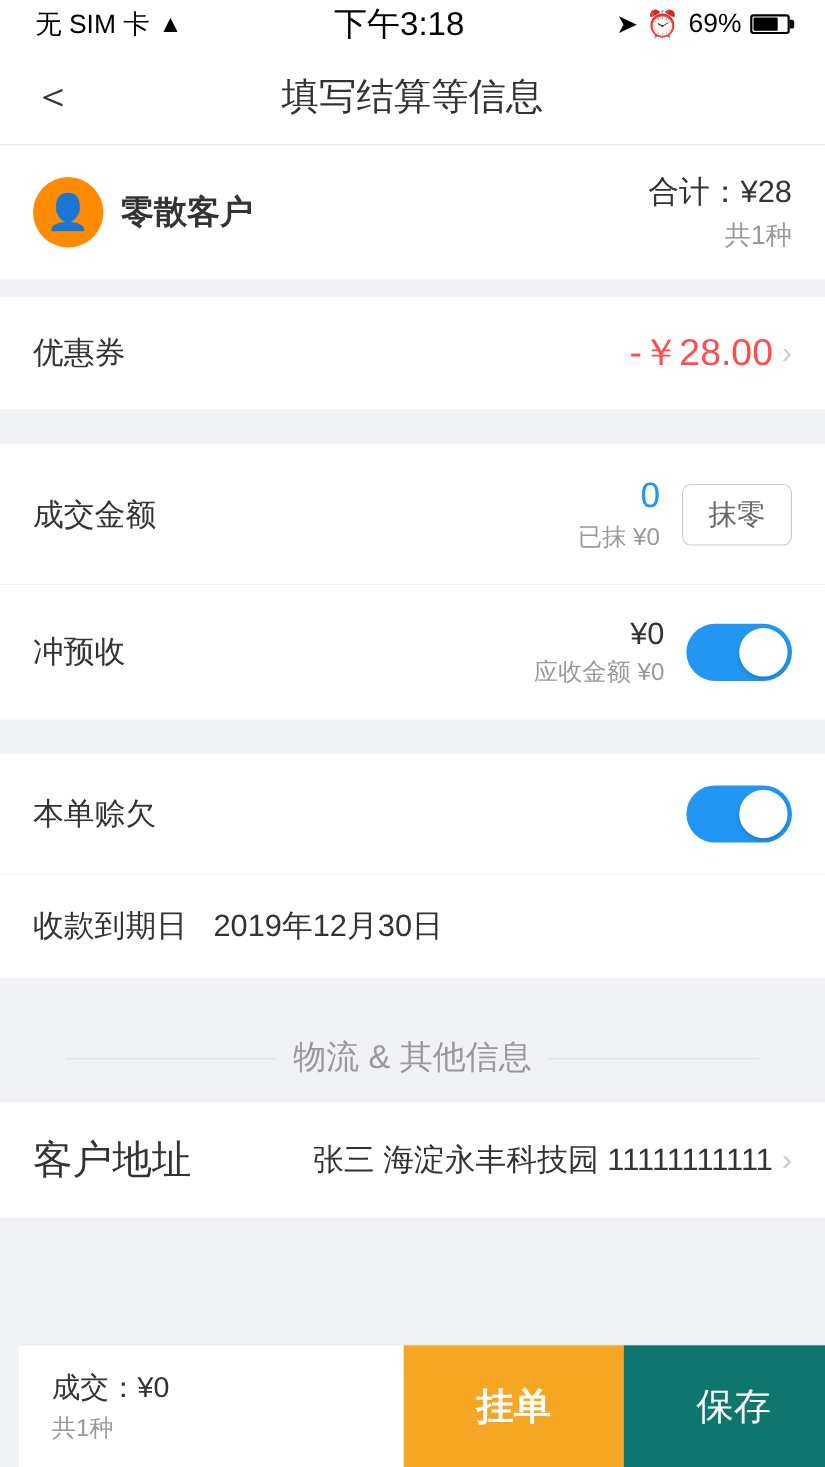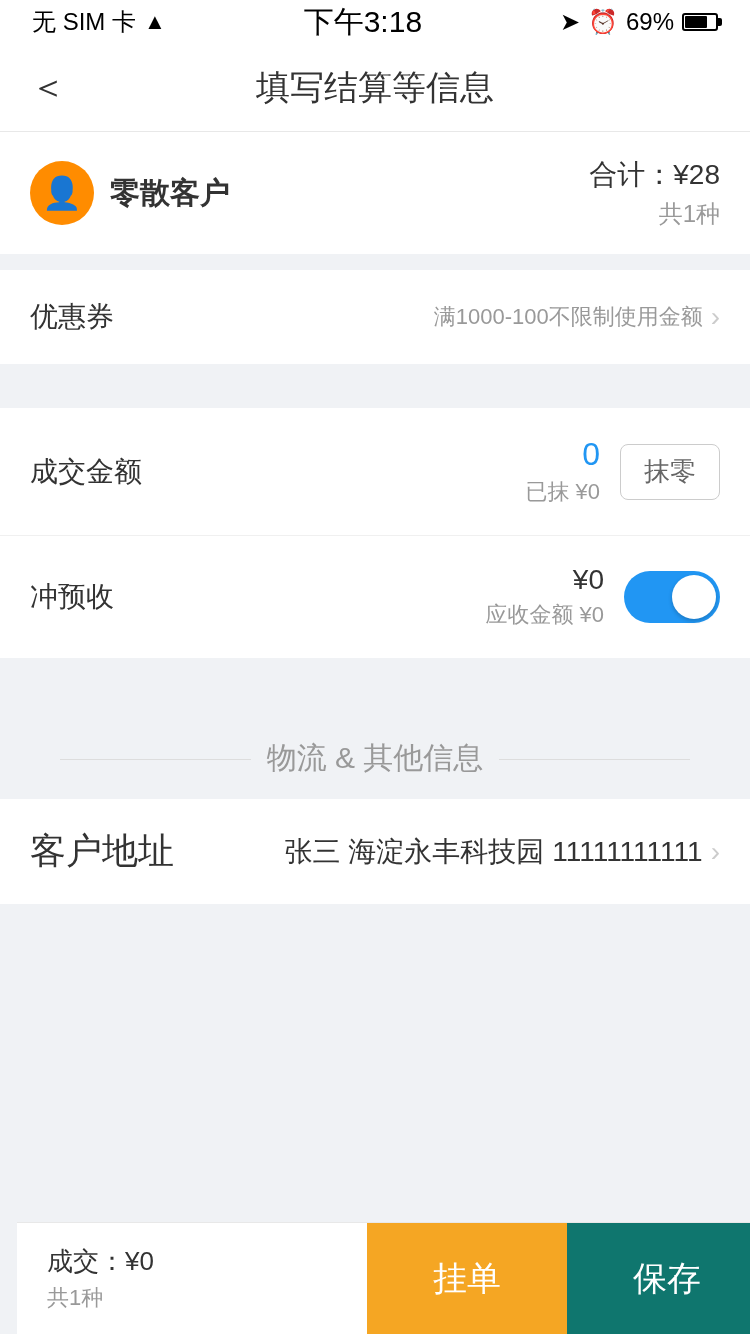--- a/index.html
+++ b/index.html
@@ -86,21 +86,21 @@
 
     
     .content {
       flex: 1;
       background: #f0f2f5;
       padding-bottom: 120px;
     }
 
     .section {
       background: #fff;
-      margin-bottom: 28px;
+      margin-bottom: 16px;
     }
 
     
     .customer-row {
       background: #fff;
       padding: 24px 30px;
       display: flex;
       align-items: center;
       justify-content: space-between;
       margin-bottom: 16px;
@@ -288,21 +288,21 @@
     .bottom-count { font-size: 22px; color: #999; margin-top: 4px; }
     .btn-hangsingle {
       width: 200px;
       height: 112px;
       background: #f5a623;
       display: flex;
       align-items: center;
       justify-content: center;
       font-size: 34px;
       color: #fff;
-      font-weight: 400;
+      font-weight: 700;
       cursor: pointer;
     }
     .btn-save {
       width: 200px;
       height: 112px;
       background: #0f766e;
       display: flex;
       align-items: center;
       justify-content: center;
       font-size: 34px;
@@ -348,21 +348,21 @@
       <div class="customer-total">合计：¥28</div>
       <div class="customer-count">共1种</div>
     </div>
   </div>
 
   <div class="section">
     <div class="form-row">
       <span class="form-label">优惠券</span>
       <div style="display:flex;align-items:center;">
         <div class="form-value-area">
-          <span class="coupon-sub">满1000-100不限制使用金额</span>
+          <span class="coupon-discount">-￥28.00</span>
         </div>
         <span class="chevron-right">›</span>
       </div>
     </div>
   </div>
 
   <div class="section-divider"></div>
 
   <div class="section">
     <div class="deal-amount-row">
@@ -385,20 +385,32 @@
         </div>
         <div class="toggle">
           <div class="toggle-thumb"></div>
         </div>
       </div>
     </div>
   </div>
 
   <div class="section-divider"></div>
 
+  <div class="section">
+    <div class="credit-row">
+      <span class="form-label">本单赊欠</span>
+      <div class="toggle">
+        <div class="toggle-thumb"></div>
+      </div>
+    </div>
+    <div class="due-row">
+      <span class="due-label">收款到期日</span>
+      <span class="due-date">2019年12月30日</span>
+    </div>
+  </div>
 
   <div class="section-divider"></div>
 
   <div class="logistics-divider">
     <div class="logistics-line"></div>
     <span class="logistics-text">物流 &amp; 其他信息</span>
   </div>
 
   <div class="address-section">
     <div class="address-row">

